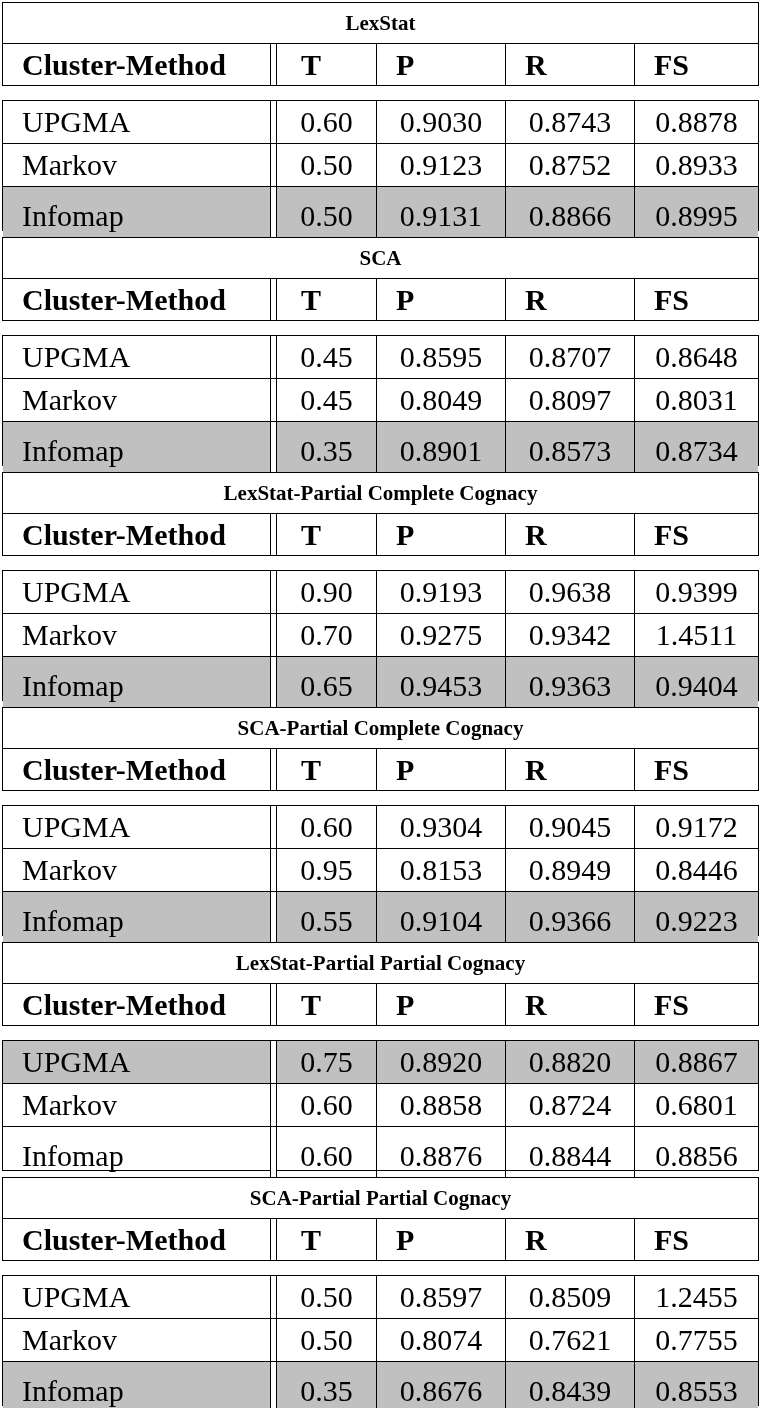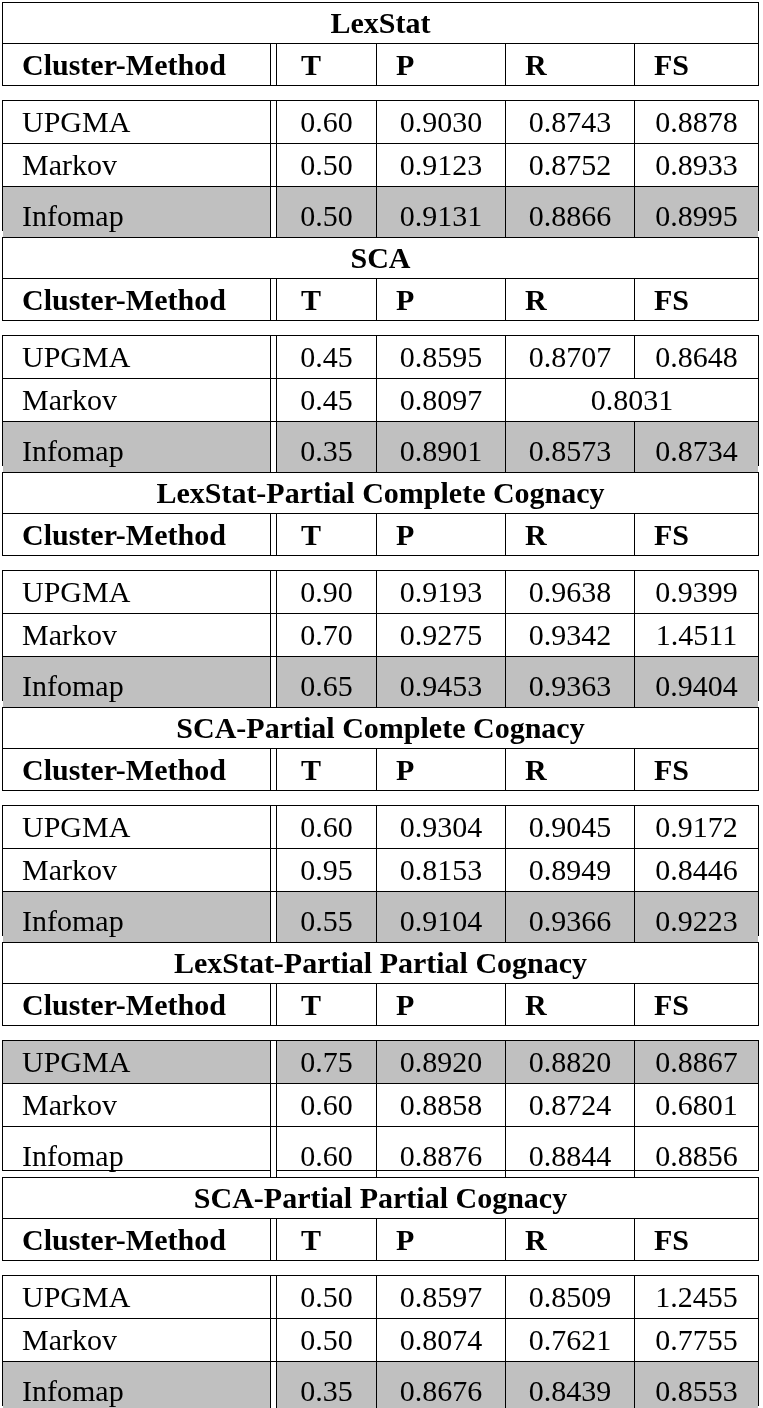--- a/index.html
+++ b/index.html
@@ -34,21 +34,21 @@
       box-sizing: border-box;
       background: #fff;
     }
     .title-box {
       top: 2px;
       height: 42px;
       display: flex;
       align-items: center;
       justify-content: center;
       font-weight: bold;
-      font-size: 30px;
+      font-size: 21px;
     }
     .header-box {
       top: 43px;
       height: 43px;
     }
     .data-box {
       top: 100px;
       height: 131px;
     }
     .row {
@@ -183,20 +183,21 @@
     <div class="cell c-t">0.45</div>
     <div class="cell c-p">0.8595</div>
     <div class="cell c-r">0.8707</div>
     <div class="cell c-fs">0.8648</div>
   </div>
 
   <div class="row">
     <div class="cell c-method">Markov</div>
     <div class="gap"></div>
     <div class="cell c-t">0.45</div>
+    <div class="cell c-p">0.8049</div>
     <div class="cell c-r">0.8097</div>
     <div class="cell c-fs">0.8031</div>
   </div>
 
   <div class="row best" style="background: rgb(192, 192, 192);">
     <div class="cell c-method">Infomap</div>
     <div class="gap"></div>
     <div class="cell c-t">0.35</div>
     <div class="cell c-p">0.8901</div>
     <div class="cell c-r">0.8573</div>

